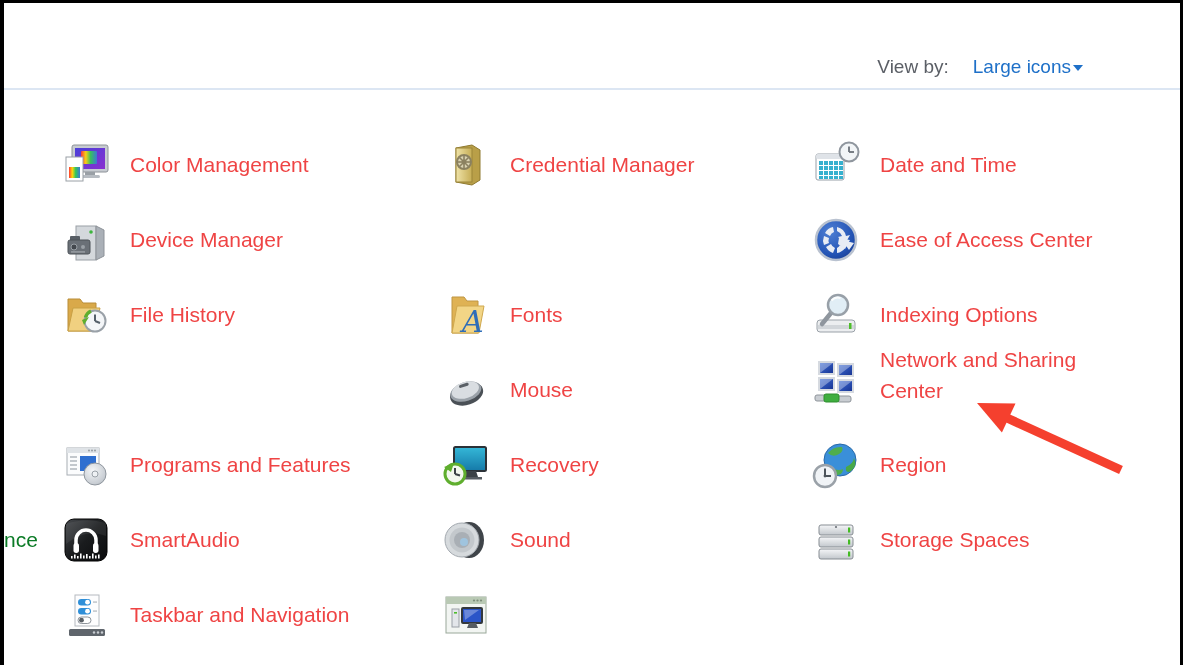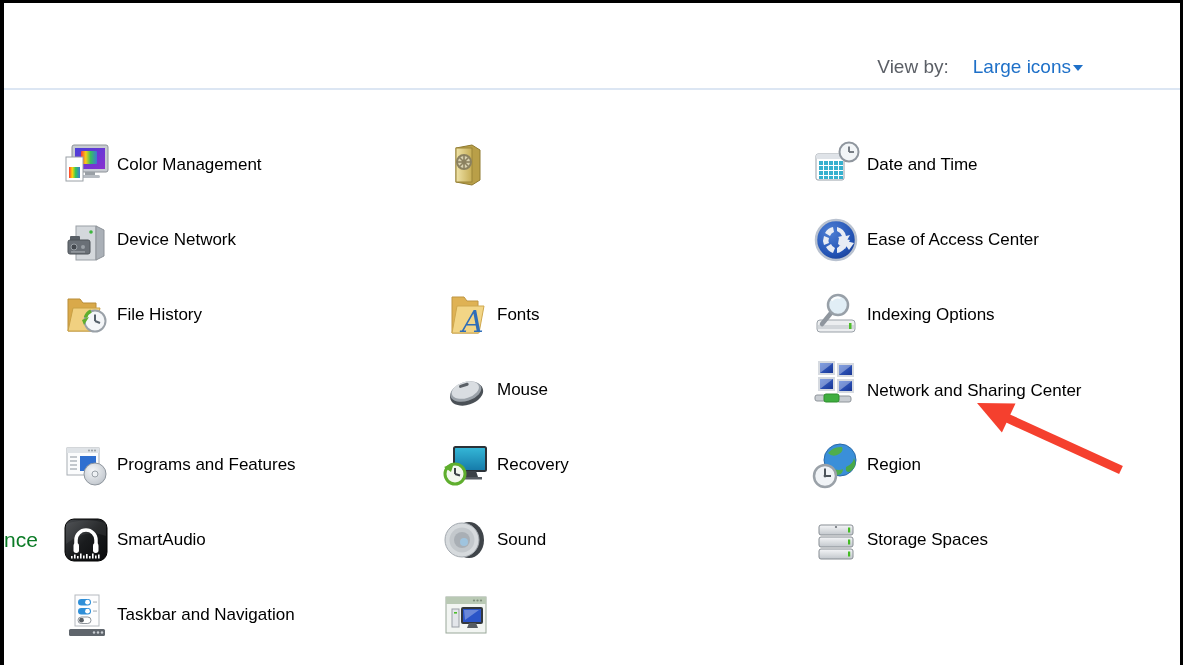--- a/index.html
+++ b/index.html
@@ -13,21 +13,21 @@
   .viewby-label{color:#5b5f66;}
   .viewmode{display:flex;align-items:center;gap:2px;color:#1e70c8;cursor:pointer;}
   .caret{width:0;height:0;border-left:5px solid transparent;border-right:5px solid transparent;
          border-top:6px solid #1e70c8;display:inline-block;transform:translateY(1px);}
   .item{position:absolute;display:flex;align-items:center;height:50px;cursor:pointer;}
   .c0{left:62px}.c1{left:442px}.c2{left:812px}
   .r0{top:140px}.r1{top:215px}.r2{top:290px}.r3{top:365px}.r4{top:440px}.r5{top:515px}.r6{top:590px}
   .item.tall{top:343px;height:63px;align-items:flex-end;}
   .icon{width:48px;height:48px;flex:0 0 48px;}
   .icon svg{display:block;}
-  .label{margin-left:7px;font-size:17px;color:#000000;white-space:nowrap;}
+  .label{margin-left:20px;font-size:21px;color:#ef4444;white-space:nowrap;}
   .label.wrap{white-space:normal;width:245px;line-height:31px;}
   .fragment{position:absolute;left:4px;top:528px;font-size:21px;color:#0b7b26;}
   .arrow-overlay{position:absolute;top:0;left:0;pointer-events:none;}
 </style>
 </head>
 <body>
 
 <div class="screen">
 
   <div class="viewby-bar">
@@ -82,20 +82,21 @@
         <circle cx="22" cy="21" r="7" fill="#d9d2b2" stroke="#8b8160" stroke-width="2"></circle>
         <g stroke="#8b8160" stroke-width="1.6">
           <line x1="22" y1="14.6" x2="22" y2="27.4"></line>
             <line x1="15.6" y1="21" x2="28.4" y2="21"></line>
           <line x1="17.5" y1="16.5" x2="26.5" y2="25.5"></line>
             <line x1="26.5" y1="16.5" x2="17.5" y2="25.5"></line>
         </g>
         <circle cx="22" cy="21" r="2.4" fill="#8b8160"></circle>
       </svg>
     </span>
+    <span class="label">Credential Manager</span>
   </div>
 
   <div class="item c2 r0">
     <span class="icon">
       <svg viewBox="0 0 48 48" width="48" height="48">
         <rect x="4" y="13" width="28" height="26" rx="2" fill="#fff" stroke="#98a0a8"></rect>
         <rect x="4" y="13" width="28" height="5" rx="2" fill="#dfe3e8"></rect>
         <g fill="#36b0ce">
           <rect x="7" y="20" width="4" height="4"></rect>
             <rect x="12" y="20" width="4" height="4"></rect>
@@ -132,21 +133,21 @@
         <rect x="14" y="10" width="20" height="34" fill="#d4d8dc" stroke="#9aa0a6"></rect>
         <polygon points="34,10 42,14 42,40 34,44" fill="#aab0b7" stroke="#8d9298"></polygon>
         <circle cx="29" cy="16" r="1.8" fill="#3db53d"></circle>
         <rect x="8" y="20" width="10" height="7" rx="1" fill="#585e65"></rect>
         <rect x="6" y="24" width="22" height="14" rx="2" fill="#6a7077" stroke="#4d5359"></rect>
         <circle cx="12" cy="31" r="3" fill="#43484e" stroke="#9aa0a6"></circle>
         <circle cx="21" cy="31" r="2" fill="#9aa0a6"></circle>
         <rect x="9" y="35" width="14" height="1.8" fill="#8f959b"></rect>
       </svg>
     </span>
-    <span class="label">Device Network</span>
+    <span class="label">Device Manager</span>
   </div>
 
 
   <div class="item c2 r1">
     <span class="icon">
       <svg viewBox="0 0 48 48" width="48" height="48">
         <defs>
             <radialGradient id="ea1" cx="0.35" cy="0.3" r="0.95">
               <stop offset="0" stop-color="#4e7fd4"></stop>
               <stop offset="0.6" stop-color="#2353b4"></stop>

